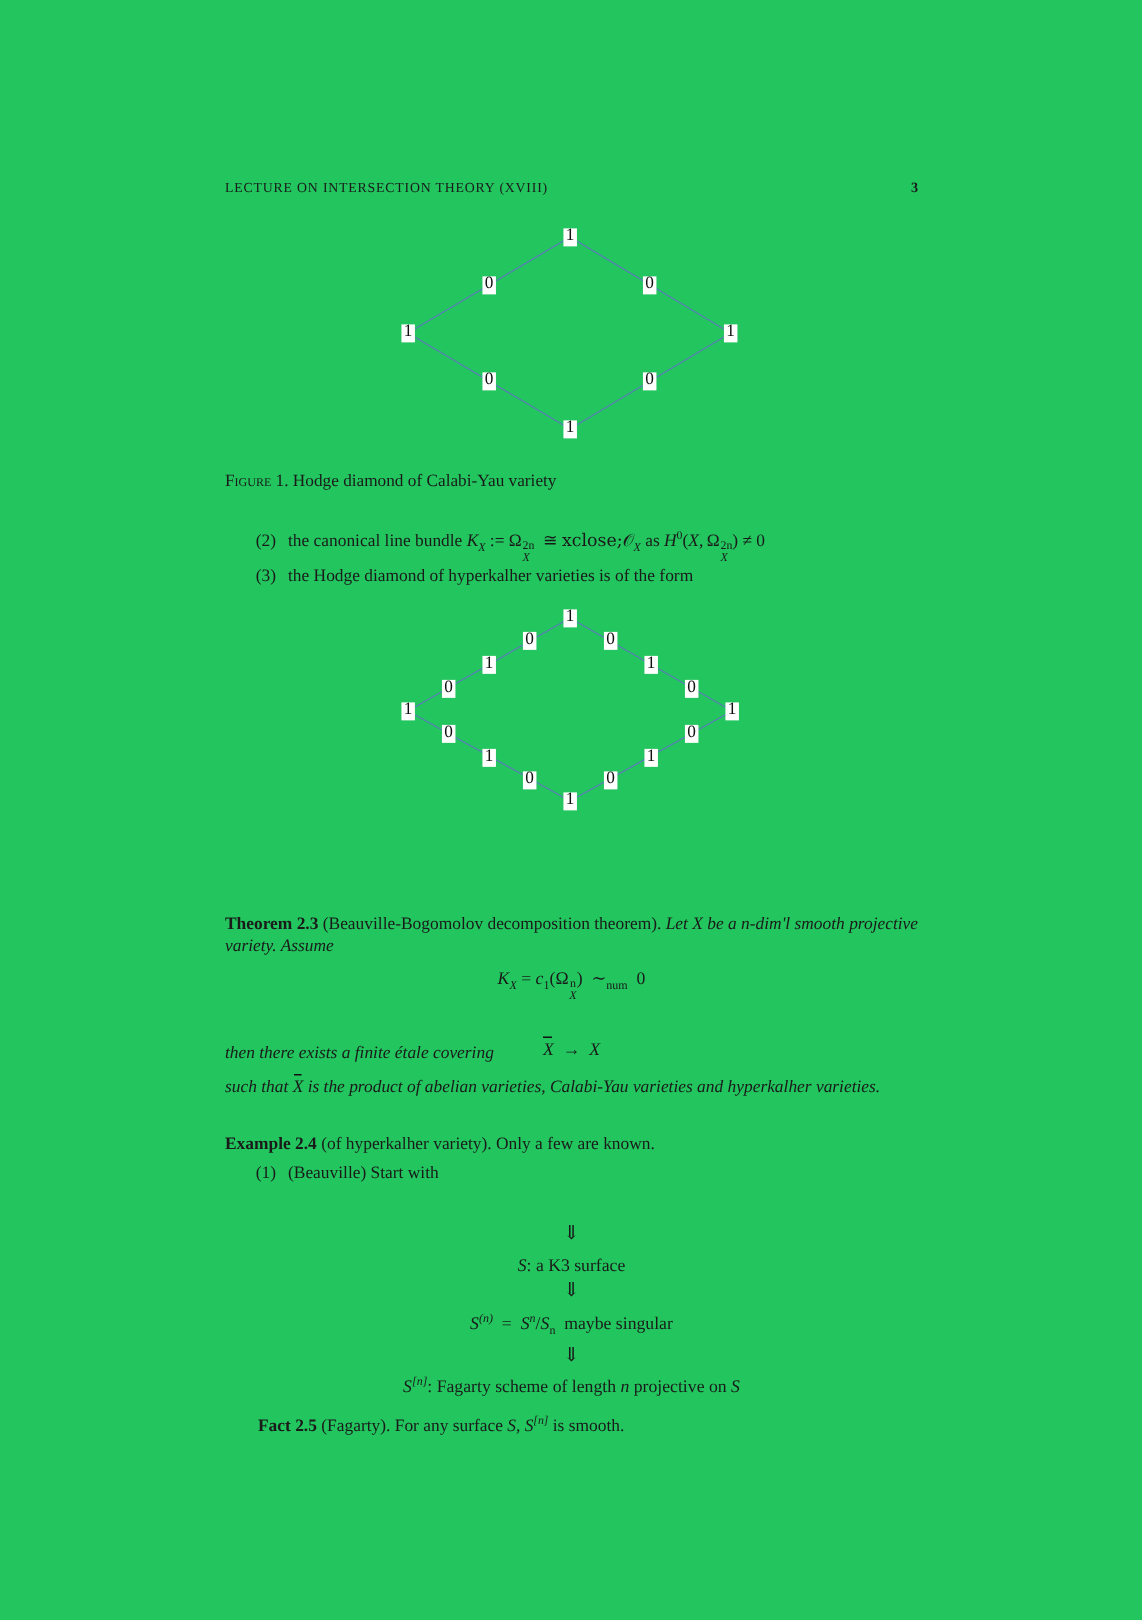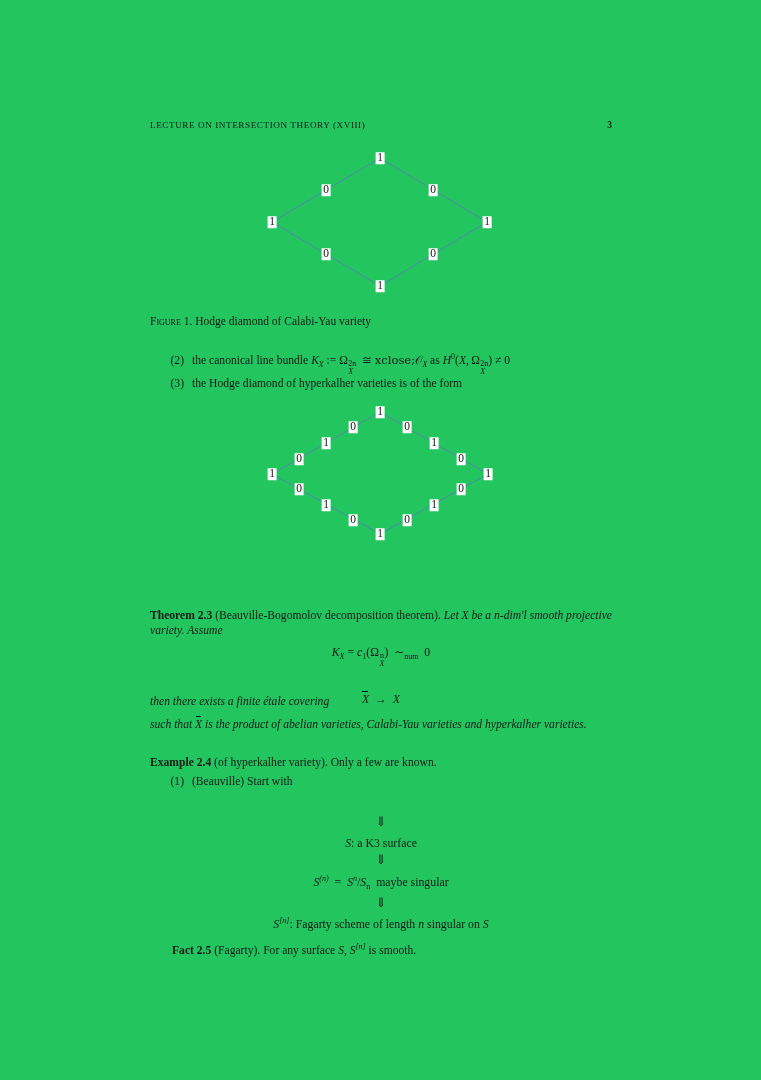--- a/index.html
+++ b/index.html
@@ -332,21 +332,21 @@
   <div class="display" style="top:875px;">
     <span class="mi">S</span><sup class="m" style="font-style:italic;">(n)</sup>
     <span class="mup">&nbsp;=&nbsp;</span>
     <span class="mi">S</span><sup class="mi-s">n</sup><span class="mup">/</span><span class="mi">S</span><sub class="m" style="font-style:normal;">n</sub>
     <span class="mup">&nbsp;maybe singular</span>
   </div>
 
   <div class="display upright dblarrow" style="top:895px;">⇓</div>
 
   <div class="display" style="top:917px;">
-    <span class="mi">S</span><sup class="m" style="font-style:italic;">[n]</sup><span class="mup">: Fagarty scheme of length </span><span class="mi">n</span><span class="mup"> singular on </span><span class="mi">S</span>
+    <span class="mi">S</span><sup class="m" style="font-style:italic;">[n]</sup><span class="mup">: Fagarty scheme of length </span><span class="mi">n</span><span class="mup"> projective on </span><span class="mi">S</span>
   </div>
 
   <div class="block" style="left:172px; top:944px; width:440px;">
     <span class="bf">Fact 2.5</span>
     <span>(Fagarty).</span>
     <span>For any surface <span class="mi">S</span>, <span class="mi">S</span><sup class="m" style="font-style:italic;">[n]</sup> is smooth.</span>
   </div>
 
 </div>
 

